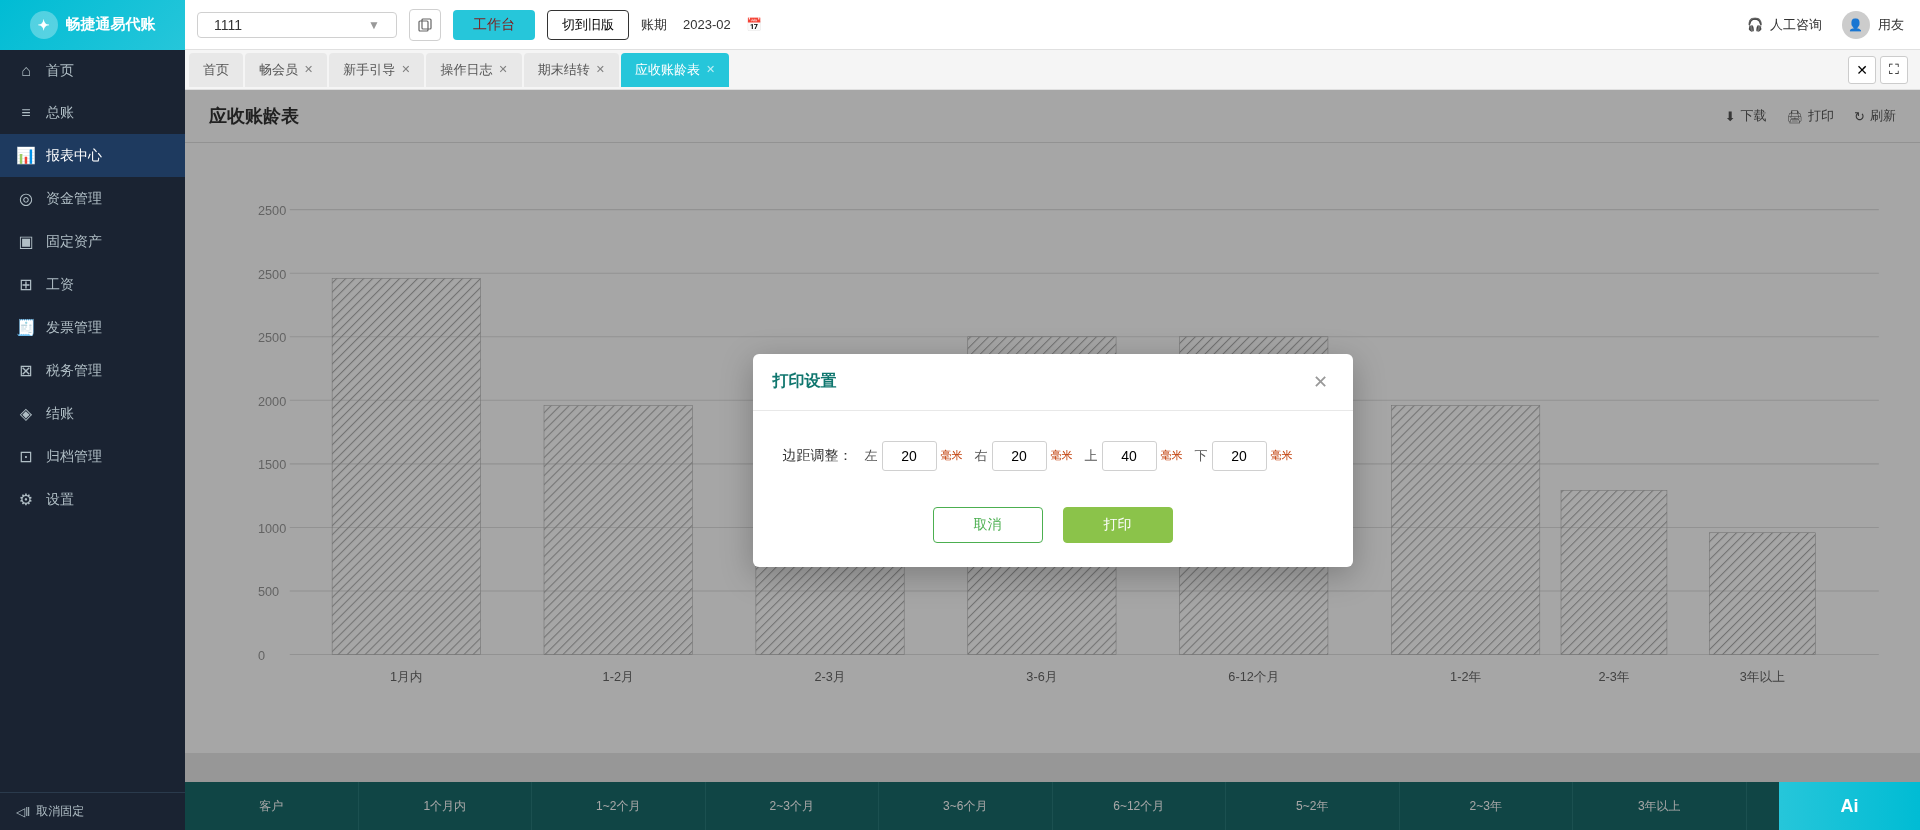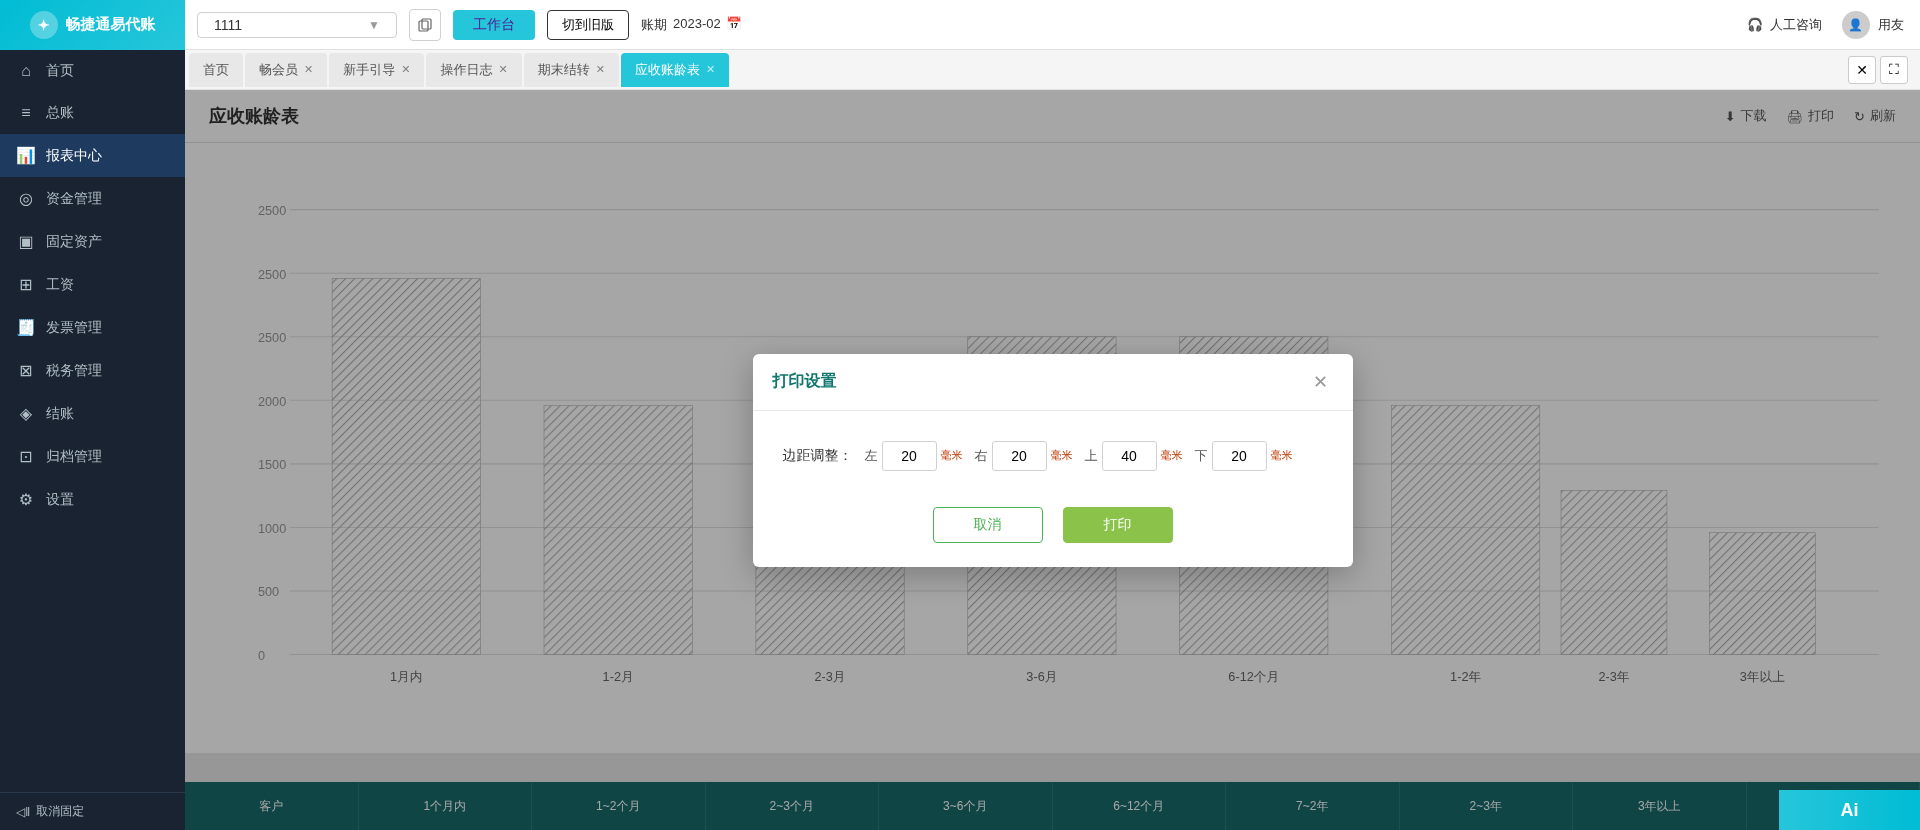--- a/index.html
+++ b/index.html
@@ -52,37 +52,37 @@
       width: 32px; height: 32px;
       border: 1px solid #d0d0d0;
       border-radius: 4px;
       display: flex; align-items: center; justify-content: center;
       cursor: pointer;
       color: #666;
       background: #fff;
     }
     .workbench-btn {
       background: #26c6da;
-      color: #4c1d95;
+      color: #7f1d1d;
       border: none;
       border-radius: 4px;
       padding: 6px 20px;
       cursor: pointer;
       font-size: 14px;
     }
     .switch-old-btn {
       border: 1px solid #333;
       background: #fff;
       border-radius: 4px;
       padding: 5px 14px;
       cursor: pointer;
       font-size: 13px;
     }
     .account-period {
-      display: flex; align-items: flex-start; gap: 6px;
+      display: flex; align-items: center; gap: 16px;
       font-size: 13px; color: #333;
     }
     .calendar-icon { color: #26c6da; }
     .header-right {
       margin-left: auto;
       display: flex; align-items: center; gap: 20px;
     }
     .service-btn {
       display: flex; align-items: center; gap: 6px;
       color: #333; cursor: pointer; font-size: 13px;
@@ -330,21 +330,21 @@
       border-radius: 4px;
       padding: 8px 40px;
       font-size: 14px;
       cursor: pointer;
     }
 
     
     .ai-badge {
       position: fixed;
       bottom: 0; right: 0;
-      width: 141px; height: 40px;
+      width: 141px; height: 48px;
       background: linear-gradient(90deg, #26c6da, #00bcd4);
       color: #fff;
       display: flex; align-items: center; justify-content: center;
       font-size: 18px; font-weight: bold;
       z-index: 200;
     }
   </style>
 </head>
 <body>
 
@@ -562,21 +562,21 @@
         <div class="bottom-bar-cell">
           <span>2~3个月</span>
         </div>
         <div class="bottom-bar-cell">
           <span>3~6个月</span>
         </div>
         <div class="bottom-bar-cell">
           <span>6~12个月</span>
         </div>
         <div class="bottom-bar-cell">
-          <span>7~2年</span>
+          <span>5~2年</span>
         </div>
         <div class="bottom-bar-cell">
           <span>2~3年</span>
         </div>
         <div class="bottom-bar-cell">
           <span>3年以上</span>
         </div>
         <div class="bottom-bar-cell">
           <span>合计</span>
         </div>

